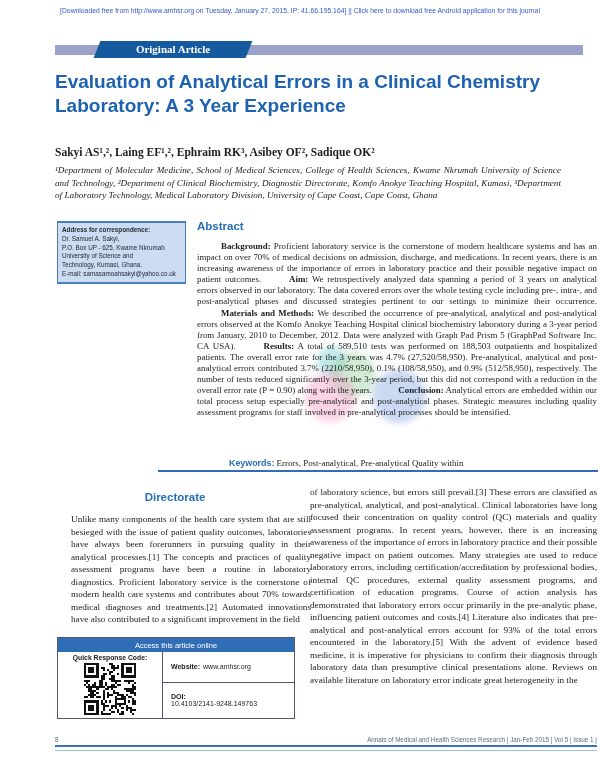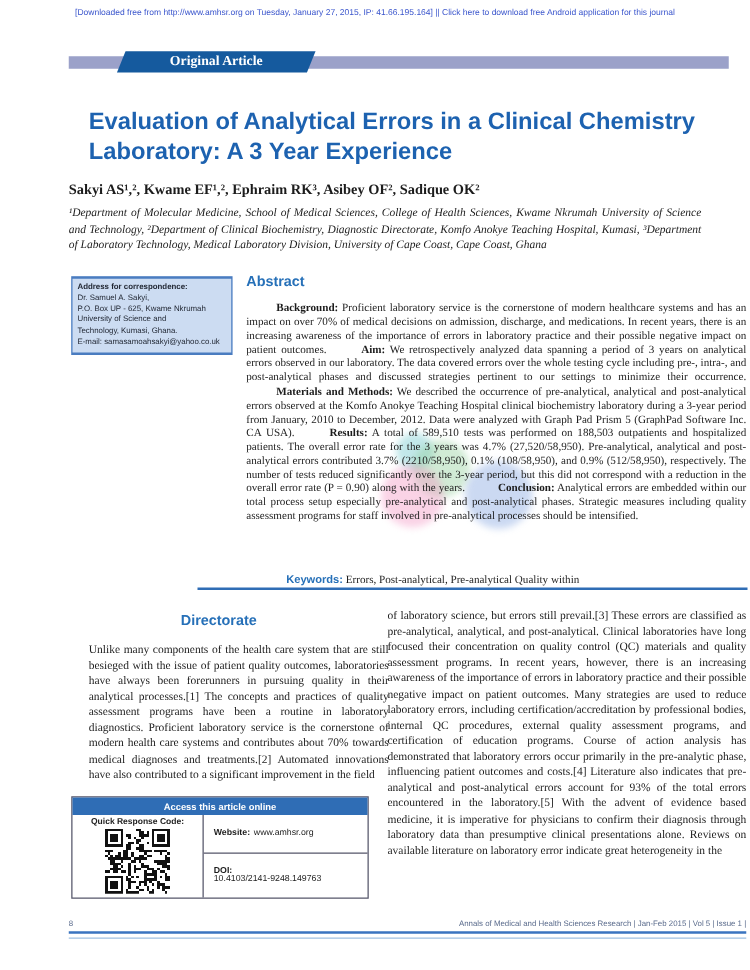--- a/index.html
+++ b/index.html
@@ -9,21 +9,21 @@
   .notice{position:absolute;top:7px;left:0;right:0;text-align:center;
           font-family:"Liberation Sans",sans-serif;font-size:6.8px;color:#3a55cc;white-space:nowrap;}
   .notice-link{color:#3a55cc;}
 
   .banner-bar{position:absolute;top:45px;left:55px;width:528px;height:10px;background:#9ba1c9;}
   .banner-ribbon{position:absolute;top:41px;left:97px;width:152px;height:17px;background:#155a9e;
                  transform:skewX(-22deg);}
   .banner-label{display:block;transform:skewX(22deg);color:#fff;font-family:"Liberation Serif",serif;
                 font-weight:bold;font-size:11px;text-align:center;line-height:17px;}
 
-  .title{position:absolute;top:70px;left:55px;width:505px;margin:16px;
+  .title{position:absolute;top:70px;left:55px;width:505px;margin:0;
          font-family:"Liberation Sans",sans-serif;font-weight:bold;font-size:19px;line-height:24px;color:#1d62b0;}
 
   .authors{position:absolute;top:146px;left:55px;width:520px;font-weight:bold;font-size:11.5px;}
   .affiliations{position:absolute;top:164px;left:55px;width:506px;font-style:italic;
                 font-size:9.2px;line-height:12.7px;text-align:justify;}
 
   .addr-box{position:absolute;top:221px;left:57px;width:119px;background:#ccdcf2;
             border:1px solid #4a7cc0;border-top-width:2px;border-bottom-width:2px;
             padding:3px 4px;font-family:"Liberation Sans",sans-serif;font-size:6.3px;line-height:8.8px;color:#1e2430;}
   .addr-title{font-weight:bold;}
@@ -45,21 +45,21 @@
   .wm-blue {left:372px;top:369px;width:54px;height:54px;background:rgba(130,165,225,.42);}
 
   .intro-heading{position:absolute;top:491px;left:55px;width:240px;text-align:center;
                  font-family:"Liberation Sans",sans-serif;font-weight:bold;font-size:11.5px;color:#2670b8;}
   .col{font-size:9.2px;line-height:12.5px;text-align:justify;}
   .col-left{position:absolute;top:513px;left:71px;width:240px;}
   .col-right{position:absolute;top:486px;left:310px;width:287px;}
 
   .access-box{position:absolute;top:637px;left:57px;width:236px;border:1px solid #55566a;
               font-family:"Liberation Sans",sans-serif;background:#fff;}
-  .access-header{background:#2f6db5;color:#fff;font-weight:bold;font-size:7.5px;
+  .access-header{background:#2f6db5;color:#fff;font-weight:normal;font-size:7.5px;
                  text-align:center;padding:2.5px 0;}
   .access-body{display:flex;height:66px;}
   .access-left{width:104px;border-right:1px solid #55566a;text-align:center;padding-top:2px;}
   .qr-label{font-weight:bold;font-size:6.8px;color:#222;}
   .qr{width:52px;height:52px;margin:2px auto 0;}
   .qr svg{width:100%;height:100%;}
   .access-right{flex:1;display:flex;flex-direction:column;}
   .website-row{flex:1;display:flex;align-items:center;gap:3px;border-bottom:1px solid #55566a;
                font-size:7px;padding:0 8px;}
   .doi-row{flex:1.2;display:flex;flex-direction:column;justify-content:center;font-size:7px;padding:0 8px;}
@@ -78,21 +78,21 @@
   <div class="notice">
     <span>[Downloaded free from http://www.amhsr.org on Tuesday, January 27, 2015, IP: 41.66.195.164]  ||  </span><span class="notice-link">Click here to download free Android application for this journal</span>
   </div>
 
   <div class="banner-bar"></div>
   <div class="banner-ribbon">
     <span class="banner-label">Original Article</span>
   </div>
 
   <h1 class="title">Evaluation of Analytical Errors in a Clinical Chemistry Laboratory: A 3 Year Experience</h1>
-  <div class="authors">Sakyi AS¹,², Kwame EF¹,², Ephraim RK³, Asibey OF², Sadique OK²</div>
+  <div class="authors">Sakyi AS¹,², Laing EF¹,², Ephraim RK³, Asibey OF², Sadique OK²</div>
   <div class="affiliations">¹Department of Molecular Medicine, School of Medical Sciences, College of Health Sciences, Kwame Nkrumah University of Science and Technology, ²Department of Clinical Biochemistry, Diagnostic Directorate, Komfo Anokye Teaching Hospital, Kumasi, ³Department of Laboratory Technology, Medical Laboratory Division, University of Cape Coast, Cape Coast, Ghana</div>
 
   <aside class="addr-box">
     <div class="addr-title">Address for correspondence:</div>
     <div>Dr. Samuel A. Sakyi,</div>
     <div>P.O. Box UP - 625, Kwame Nkrumah</div>
     <div>University of Science and</div>
     <div>Technology, Kumasi, Ghana.</div>
     <div>E-mail: samasamoahsakyi@yahoo.co.uk</div>
   </aside>

